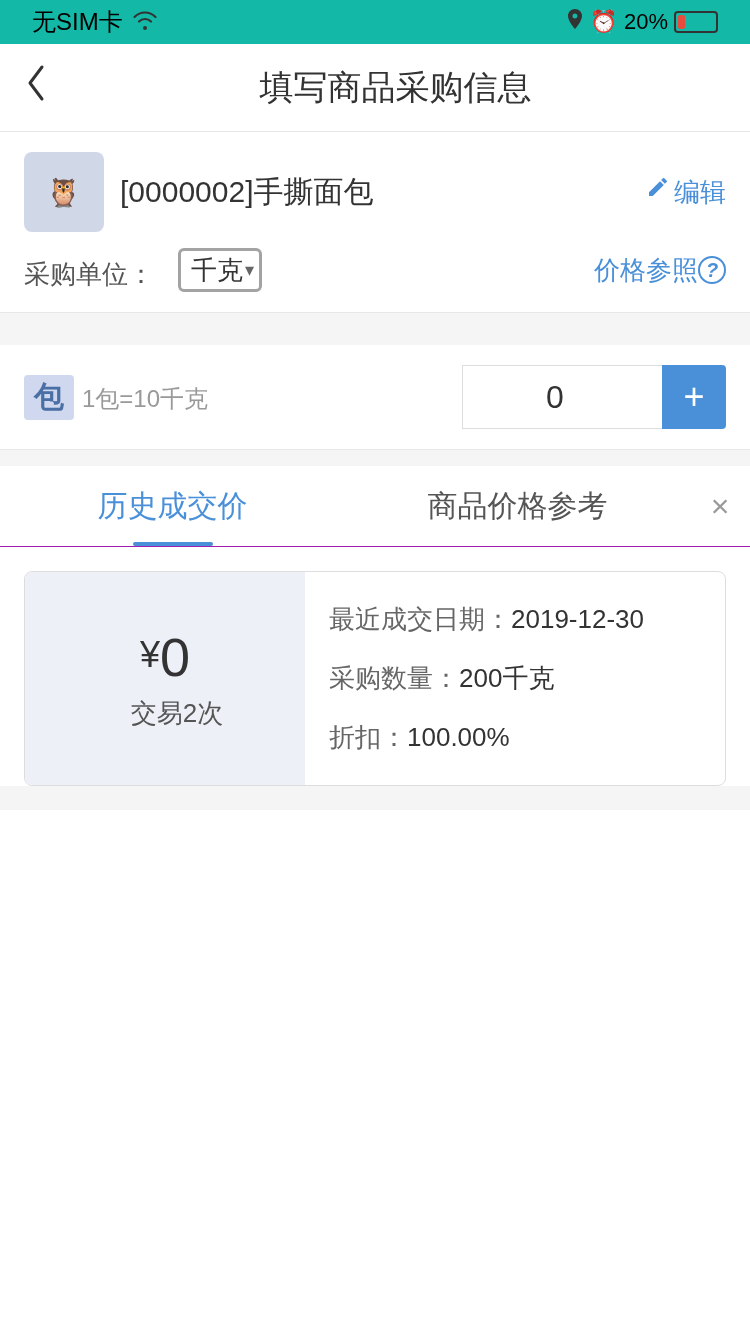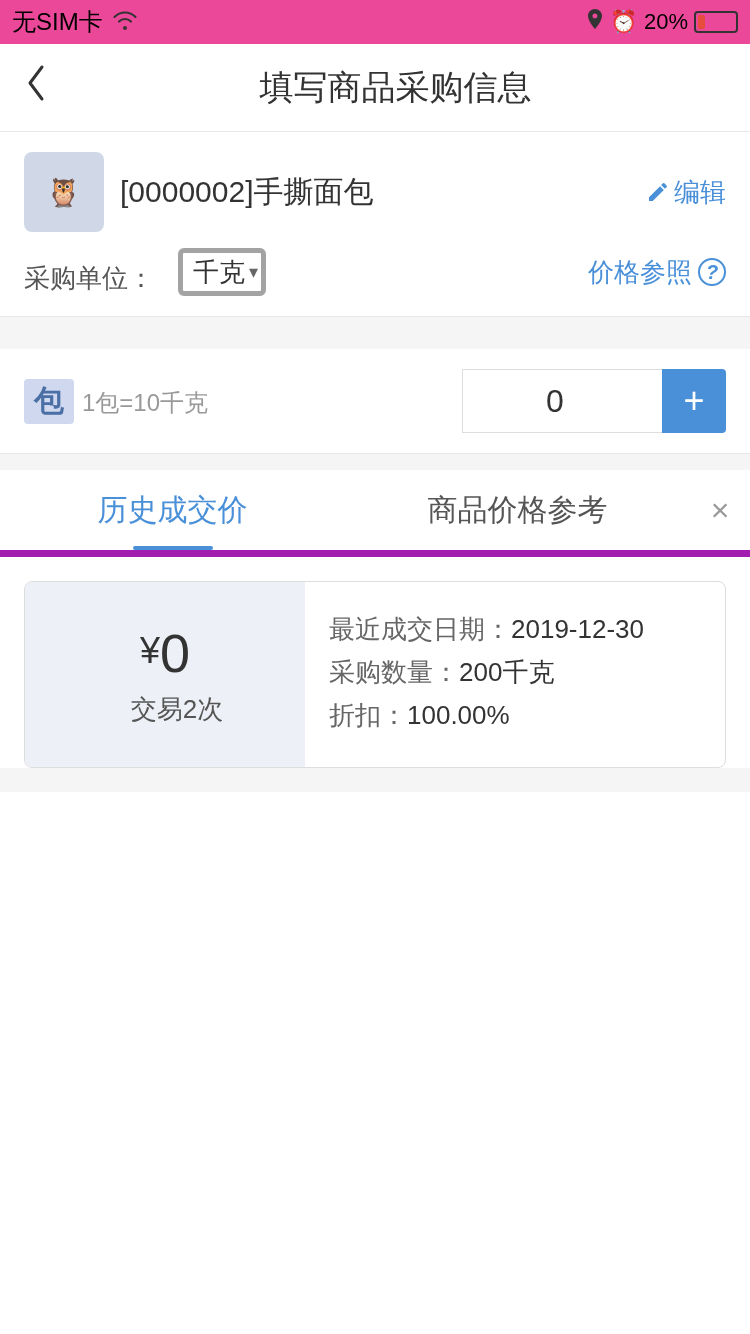--- a/index.html
+++ b/index.html
@@ -9,25 +9,25 @@
       min-height: 1334px;
       font-family: -apple-system, "PingFang SC", "Helvetica Neue", Arial, sans-serif;
       background: #f5f5f5;
       overflow-x: hidden;
     }
 
     
     .status-bar {
       width: 750px;
       height: 44px;
-      background: #ec4899;
+      background: #14b8a6;
       display: flex;
       align-items: center;
       justify-content: space-between;
-      padding: 0 12px;
+      padding: 0 32px;
       font-size: 26px;
       font-weight: 500;
     }
     .status-left {
       display: flex;
       align-items: center;
       gap: 8px;
       font-size: 24px;
     }
     .status-time {
@@ -114,41 +114,41 @@
       font-size: 28px;
       color: #7a8fad;
     }
     .product-name {
       font-size: 30px;
       color: #333;
       font-weight: 500;
     }
     .edit-btn {
       display: flex;
-      align-items: center;
+      align-items: flex-start;
       gap: 4px;
       color: #4a90d9;
       font-size: 26px;
       cursor: pointer;
     }
     .product-row2 {
       display: flex;
       align-items: center;
       justify-content: space-between;
       margin-top: 8px;
     }
     .purchase-unit {
       display: flex;
       align-items: flex-end;
       gap: 24px;
       font-size: 26px;
       color: #555;
     }
     .unit-select {
-      border: 5px solid #a3a3a3;
+      border: 3px solid #a3a3a3;
       border-radius: 6px;
       padding: 4px 16px 4px 10px;
       font-size: 26px;
       color: #333;
       background: #fff;
       appearance: none;
       position: relative;
       cursor: pointer;
     }
     .unit-select-wrapper {
@@ -161,21 +161,21 @@
       right: 8px;
       top: 50%;
       transform: translateY(-50%);
       font-size: 18px;
       color: #666;
       pointer-events: none;
     }
     .price-ref {
       display: flex;
       align-items: center;
-      gap: 6px;
+      gap: 0;
       color: #4a90d9;
       font-size: 26px;
       cursor: pointer;
     }
     .price-ref-icon {
       width: 28px;
       height: 28px;
       border: 2px solid #4a90d9;
       border-radius: 50%;
       display: flex;
@@ -245,21 +245,21 @@
     }
 
     
     .tabs-section {
       background: #fff;
       margin-top: 16px;
     }
     .tabs-header {
       display: flex;
       align-items: center;
-      border-bottom: 7px solid #a21caf;
+      border-bottom: 1px solid #a21caf;
       position: relative;
     }
     .tab-item {
       flex: 1;
       height: 80px;
       display: flex;
       align-items: center;
       justify-content: center;
       font-size: 30px;
       cursor: pointer;
@@ -323,21 +323,21 @@
       font-size: 26px;
       color: #555;
       margin-top: 8px;
       margin-left: 24px;
     }
     .price-card-right {
       flex: 1;
       padding: 30px 24px;
       display: flex;
       flex-direction: column;
-      gap: 8px;
+      gap: 24px;
     }
     .price-detail-row {
       font-size: 26px;
       color: #333;
     }
     .price-detail-label {
       color: #666;
     }
 
     

